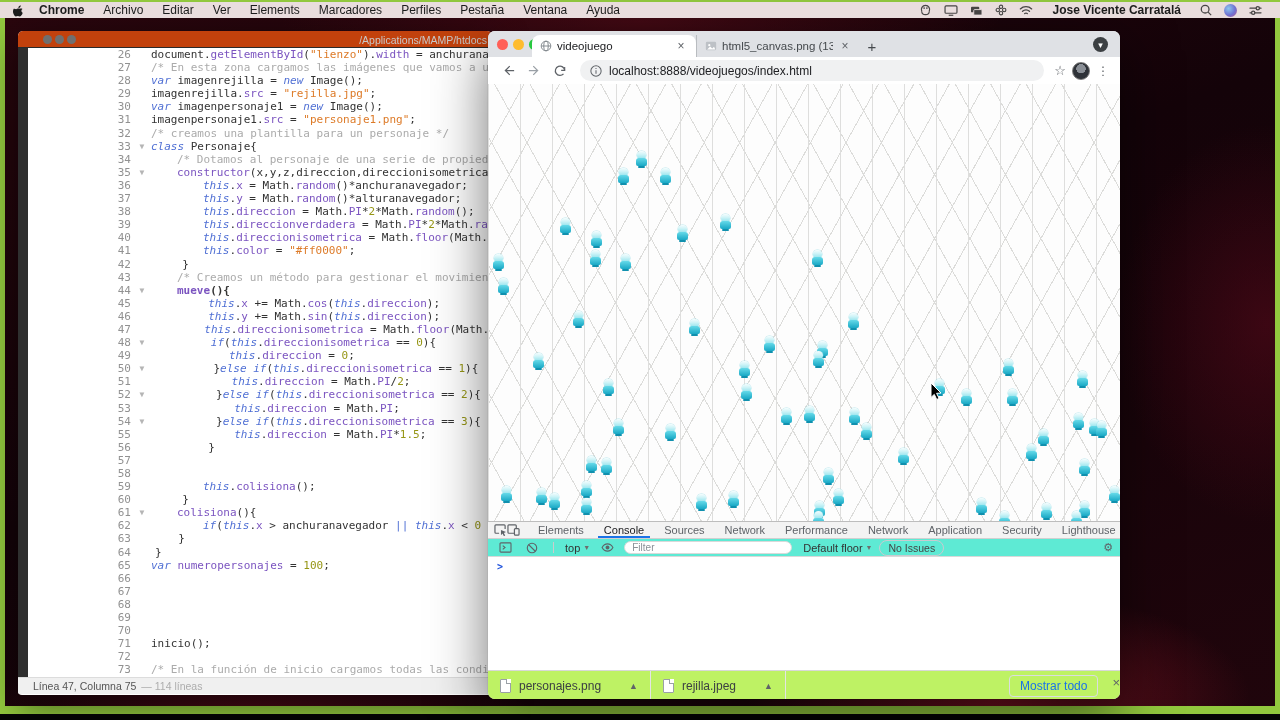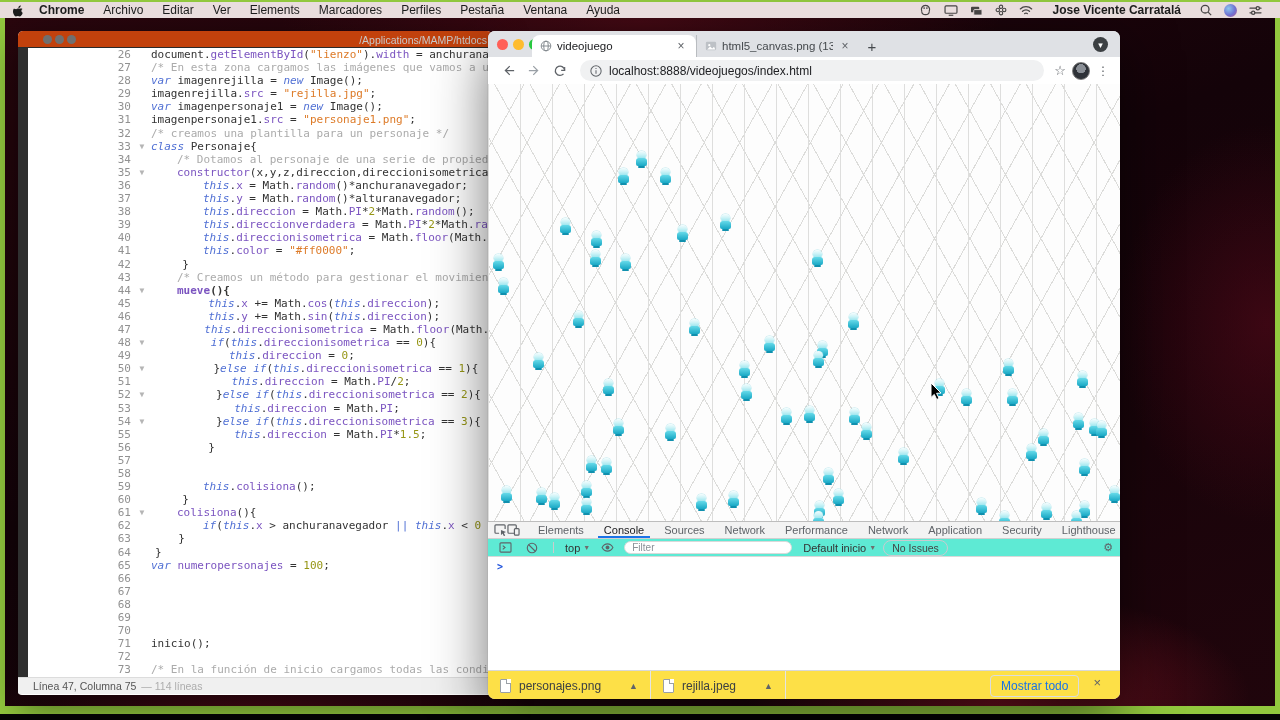--- a/index.html
+++ b/index.html
@@ -96,27 +96,27 @@
   .console-toolbar{height:18px;background:#5eead4;border-bottom:1px solid #d9d9d9;display:flex;align-items:center;padding:0 7px;font-size:11px;color:#333;gap:7px}
   .filter{width:168px;height:13px;border:1px solid #d9d9d9;border-radius:7px;font-size:10px;color:#202124;padding:0 7px;font-family:"Liberation Sans",sans-serif;background:#fff}
   .filter::placeholder{color:#8a9097}
   .dd{display:flex;align-items:center;gap:3px;white-space:nowrap}
   .caret{font-size:7px;color:#6e6e6e}
   .chip{border:1px solid #c8cbd0;border-radius:9px;padding:1px 8px;font-size:10.5px;color:#444;white-space:nowrap}
   .console-body{height:113px;background:#fff;position:relative;font-family:"DejaVu Sans Mono",monospace}
   .prompt{position:absolute;left:9px;top:4px;color:#2255dd;font-size:10px;font-weight:700}
 
   
-  .dlbar{height:31px;border-top:1px solid #d8d8d8;background:#fde047;display:flex;align-items:center;flex:none;font-size:12px;color:#3c4043}
+  .dlbar{height:31px;border-top:1px solid #d8d8d8;background:#bef264;display:flex;align-items:center;flex:none;font-size:12px;color:#3c4043}
   .dl-item{display:flex;align-items:center;height:100%;padding:0 12px;border-right:1px solid #e4e4e4}
   .fileicon{width:11px;height:14px;border:1px solid #9aa0a6;border-radius:1px;position:relative;background:#fff;margin-right:8px}
   .fileicon::after{content:"";position:absolute;right:-1px;top:-1px;width:4px;height:4px;background:#fff;border-left:1px solid #9aa0a6;border-bottom:1px solid #9aa0a6}
   .dl-name{margin-right:28px;white-space:nowrap}
   .dl-caret{color:#5f6368;font-size:9px}
-  .dl-right{margin-left:auto;display:flex;align-items:flex-start;gap:14px;margin-right:19px}
+  .dl-right{margin-left:auto;display:flex;align-items:flex-start;gap:14px;margin-right:0}
   .showall{border:1px solid #dadce0;border-radius:4px;padding:3px 10px;color:#1a73e8;font-size:12px;white-space:nowrap}
   .dl-x{color:#5f6368;font-size:13px}
   svg{display:block}
 </style>
 </head>
 <body>
 
 <div class="wallpaper"></div>
 <div class="frame top"></div>
 <div class="frame left"></div>
@@ -899,21 +899,21 @@
           <span class="caret">▼</span>
         </span>
       <span class="dt-icon">
         <svg width="13" height="9" viewBox="0 0 14 10" fill="none" stroke="#5f6368" stroke-width="1.2">
             <path d="M1 5s2.2-4 6-4 6 4 6 4-2.2 4-6 4-6-4-6-4z"></path>
             <circle cx="7" cy="5" r="1.6" fill="#5f6368"></circle>
           </svg>
       </span>
       <input class="filter" placeholder="Filter" style="">
       <span class="dd" style="margin-left:4px">
-          <span>Default inicio</span>
+          <span>Default floor</span>
           <span class="caret">▼</span>
         </span>
       <span class="chip">No Issues</span>
       <span style="margin-left:auto" class="dt-gear">⚙</span>
     </div>
     <div class="console-body">
       <span class="prompt">&gt;</span>
     </div>
   </div>
 

